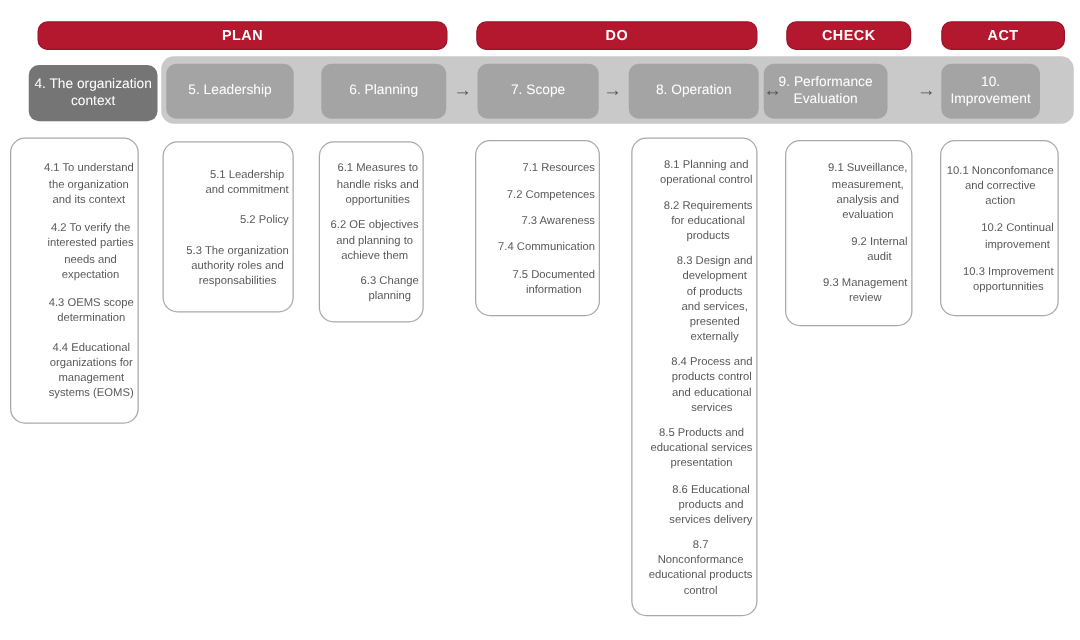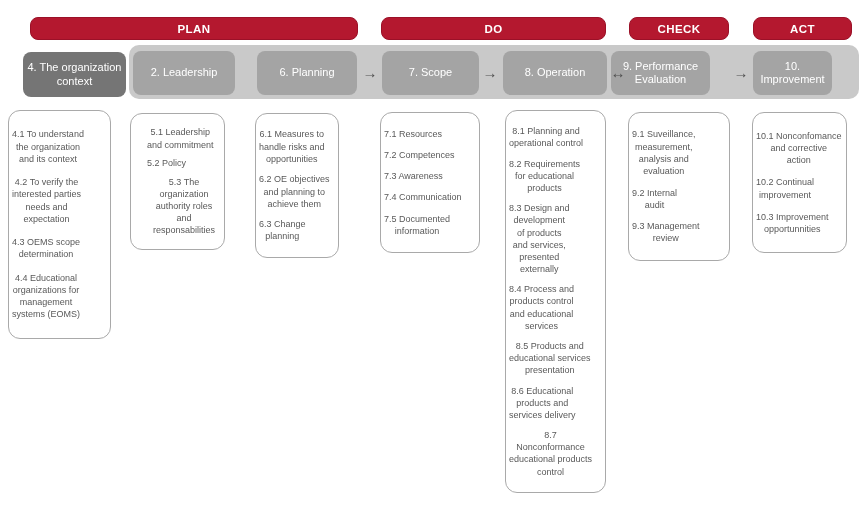--- a/index.html
+++ b/index.html
@@ -25,42 +25,42 @@
   }
   .stage.dark{background:#757575;}
   .arrow{
     position:absolute;width:18px;height:16px;line-height:16px;
     color:#4f4f4f;font-size:15px;font-weight:bold;text-align:center;
   }
   .cbox{
     position:absolute;background:#ffffff;border:1px solid #a9a9a9;
     border-radius:12px;box-sizing:border-box;padding:6px 3px;
     display:flex;flex-direction:column;justify-content:space-evenly;
-    align-items:flex-start;
+    align-items:flex-end;
   }
   .item{
     font-size:9px;line-height:1.35;color:#595959;text-align:center;
     white-space:pre-line;
   }
 </style>
 </head>
 <body>
 
 <div class="canvas">
 
   <div class="pill" style="left:30px;top:17px;width:328px;">PLAN</div>
   <div class="pill" style="left:381px;top:17px;width:225px;">DO</div>
   <div class="pill" style="left:753px;top:17px;width:99px;">ACT</div>
   <div class="pill" style="left:629px;top:17px;width:100px;">CHECK</div>
 
   <div class="band" style="left:129px;top:45px;width:730px;height:54px;"></div>
 
   <div class="stage dark" style="left:8px;top:52px;width:103px;height:45px;margin-left:15px;">4. The organization
 context</div>
-  <div class="stage" style="left:133px;top:51px;width:102px;">2. Leadership</div>
+  <div class="stage" style="left:133px;top:51px;width:102px;">5. Leadership</div>
   <div class="stage" style="left:257px;top:51px;width:100px;">6. Planning</div>
   <div class="stage" style="left:382px;top:51px;width:97px;">7. Scope</div>
   <div class="stage" style="left:503px;top:51px;width:104px;">8. Operation</div>
   <div class="stage" style="left:611px;top:51px;width:99px;">9. Performance
 Evaluation</div>
   <div class="stage" style="left:753px;top:51px;width:79px;">10. Improvement</div>
 
   <div class="arrow" style="left:361px;top:65px;">→</div>
   <div class="arrow" style="left:481px;top:65px;">→</div>
   <div class="arrow" style="left:609px;top:65px;">↔</div>
@@ -75,21 +75,21 @@
 needs and
 expectation</div>
     <div class="item">4.3 OEMS scope
 determination</div>
     <div class="item">4.4 Educational
 organizations for
 management
 systems (EOMS)</div>
   </div>
 
-  <div class="cbox" style="left:130px;top:113px;width:95px;height:137px;padding-left:16px;">
+  <div class="cbox" style="left:130px;top:113px;width:105px;height:137px;padding-left:16px;">
     <div class="item">5.1 Leadership
 and commitment</div>
     <div class="item">5.2 Policy</div>
     <div class="item">5.3 The organization
 authority roles and
 responsabilities</div>
   </div>
 
   <div class="cbox" style="left:255px;top:113px;width:84px;height:145px;">
     <div class="item">6.1 Measures to

